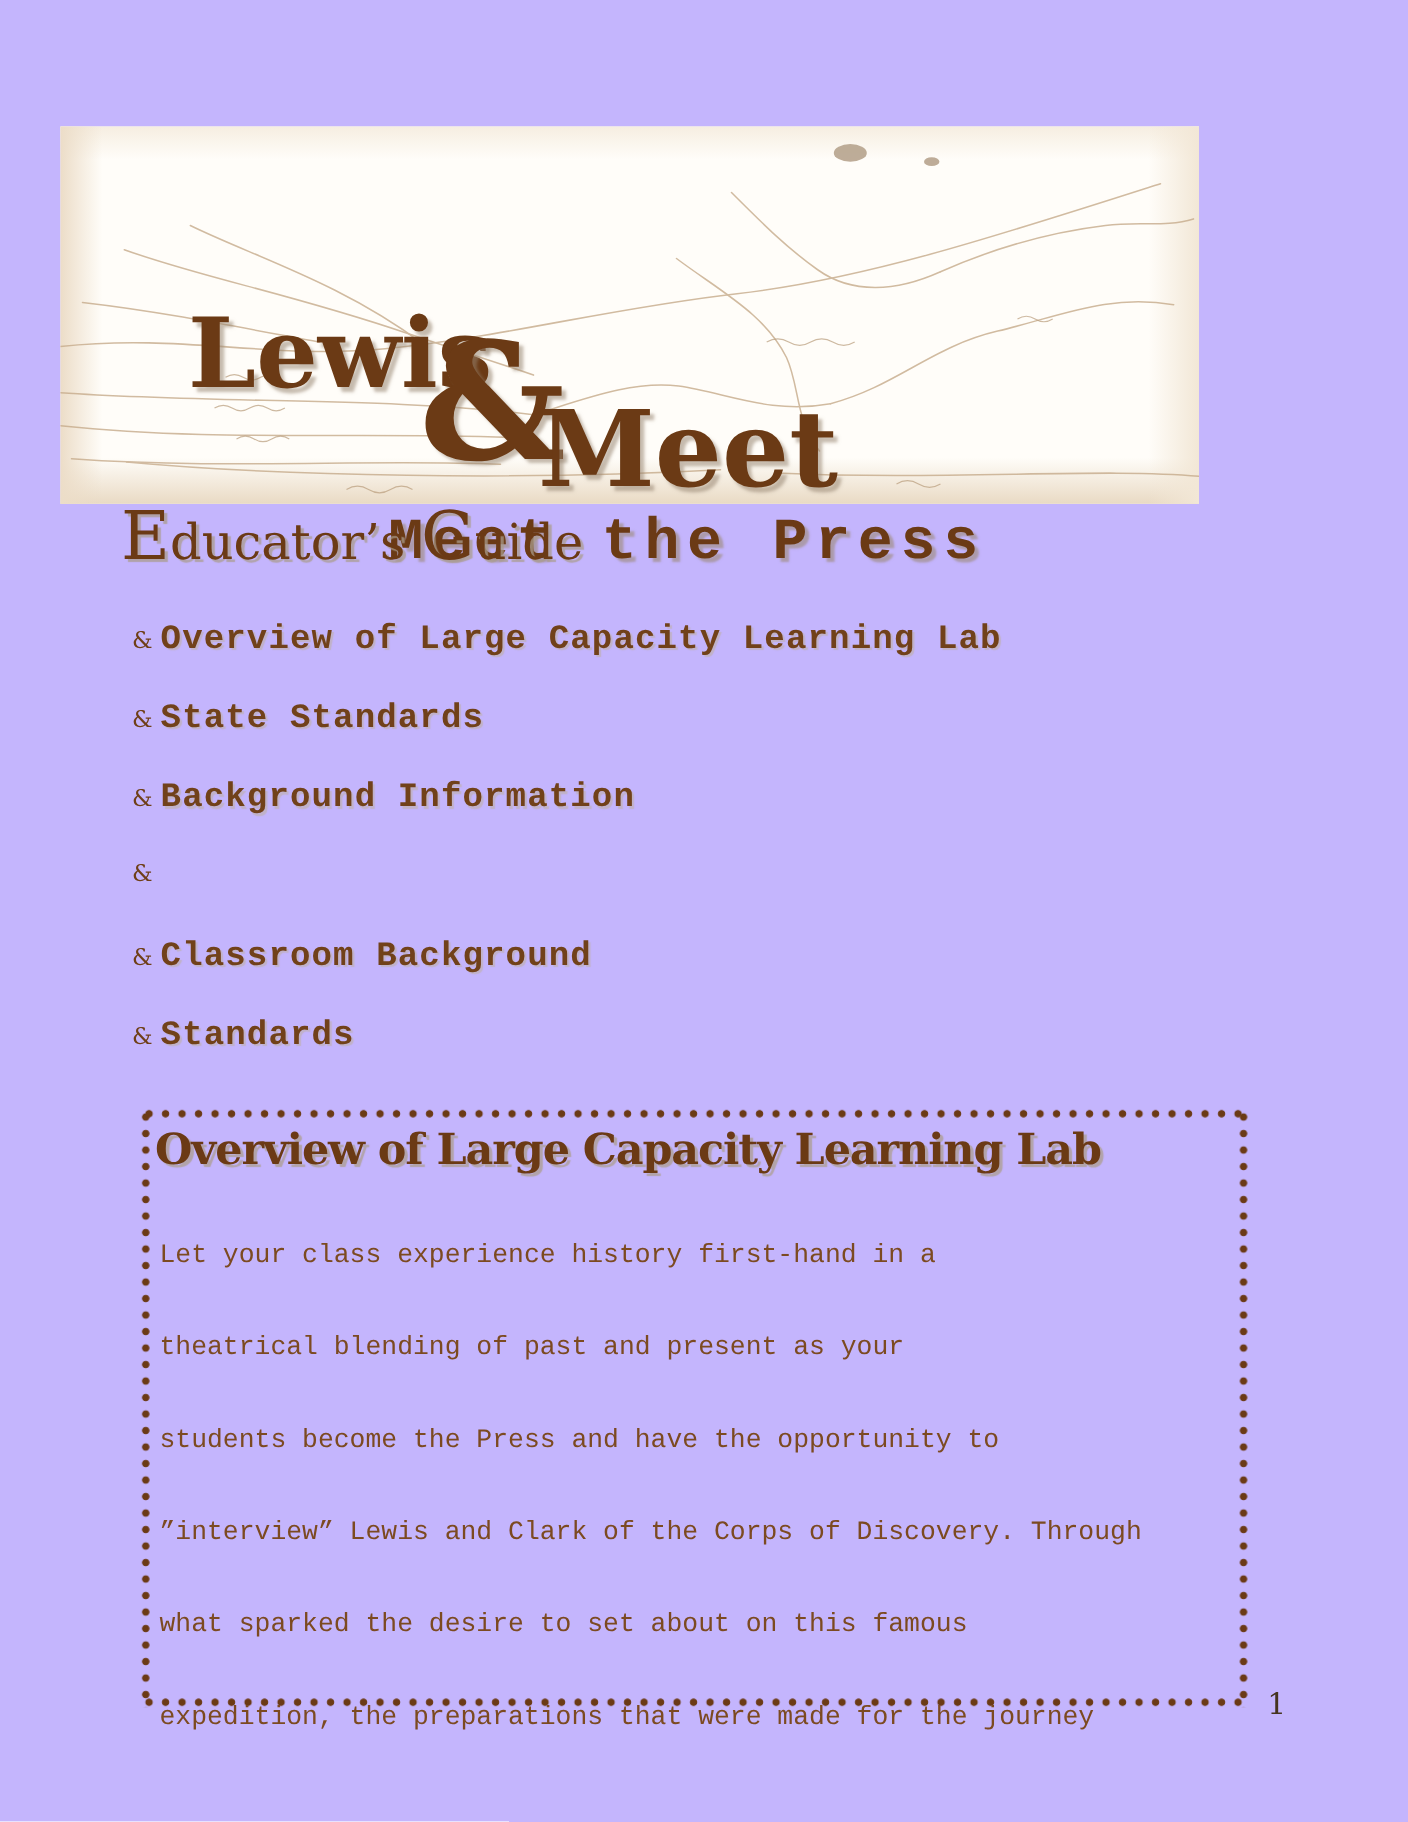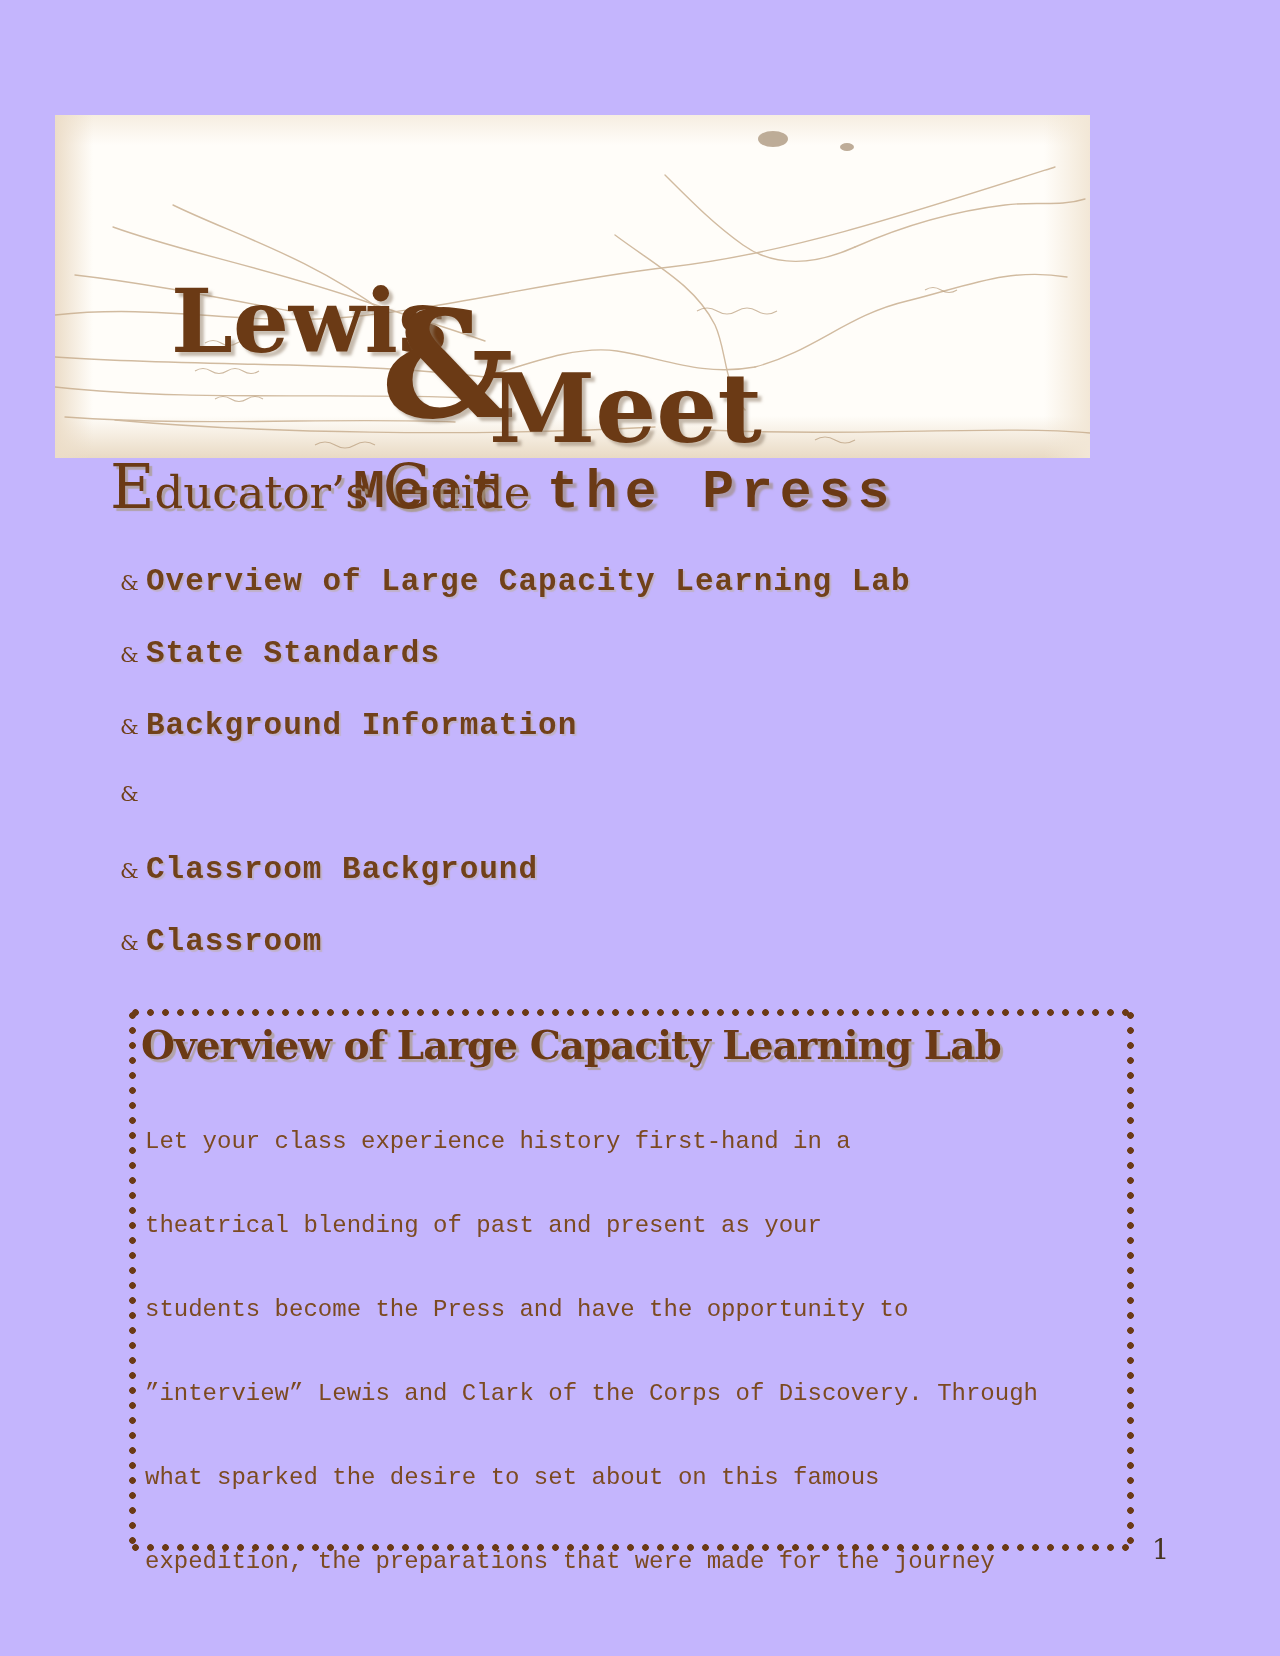--- a/index.html
+++ b/index.html
@@ -144,21 +144,21 @@
     </div>
     <div class="toc-item">
       <span class="toc-bullet">&amp;</span>
     </div>
     <div class="toc-item">
       <span class="toc-bullet">&amp;</span>
       <span class="toc-label">Classroom Background</span>
     </div>
     <div class="toc-item">
       <span class="toc-bullet">&amp;</span>
-      <span class="toc-label">Classroom</span>
+      <span class="toc-label">Standards</span>
     </div>
   </div>
 
   <div class="overview-box">
     <div class="dots-h dots-top"></div>
     <div class="dots-h dots-bottom"></div>
     <div class="dots-v dots-left"></div>
     <div class="dots-v dots-right"></div>
 
     <div class="box-heading">Overview of Large Capacity Learning Lab</div>

